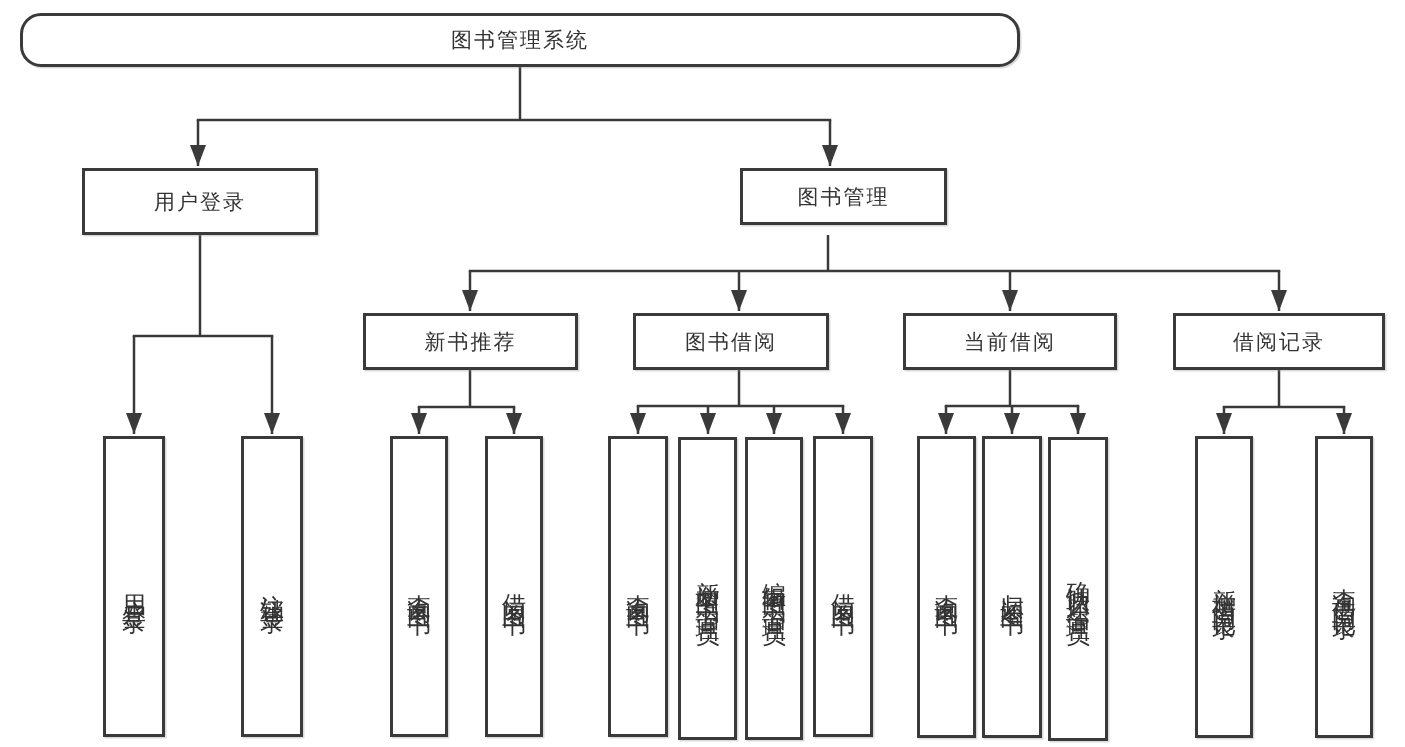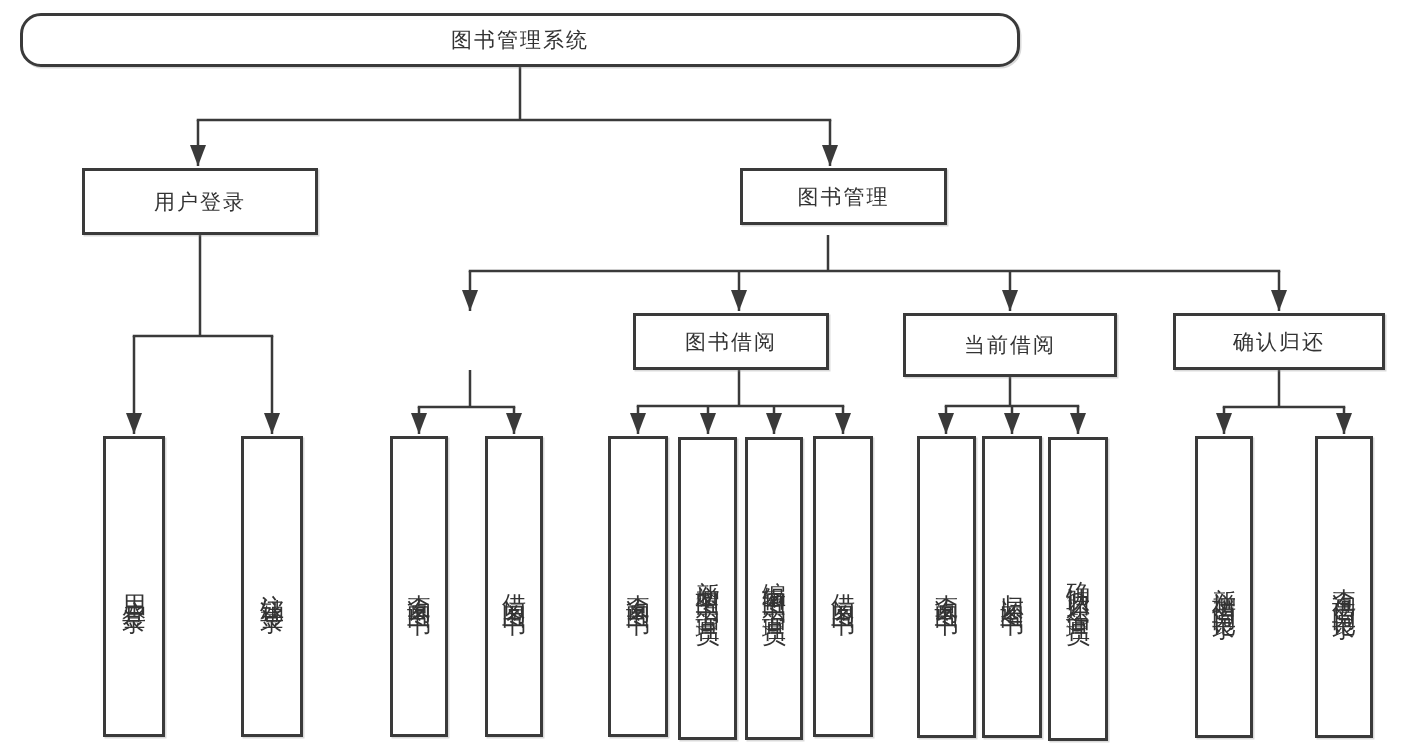--- a/index.html
+++ b/index.html
@@ -110,23 +110,24 @@
       <line x1="1224" y1="407" x2="1224" y2="434" marker-end="url(#arrow)"></line>
       <line x1="1344" y1="407" x2="1344" y2="434" marker-end="url(#arrow)"></line>
     </g>
   </svg>
 
   <div class="node hbox" style="left:20px; top:13px; width:1000px; height:54px;border-radius:21px;">图书管理系统</div>
 
   <div class="node hbox" style="left:82px; top:168px; width:236px; height:67px;">用户登录</div>
   <div class="node hbox" style="left:740px; top:168px; width:207px; height:57px;">图书管理</div>
 
+  <div class="node hbox" style="left:363px; top:313px; width:215px; height:57px;">新书推荐</div>
   <div class="node hbox" style="left:633px; top:313px; width:196px; height:57px;text-align:center;">图书借阅</div>
-  <div class="node hbox" style="left:903px; top:313px; width:214px; height:64px;text-align:right;">当前借阅</div>
-  <div class="node hbox" style="left:1173px; top:313px; width:212px; height:57px;">确认归还</div>
+  <div class="node hbox" style="left:903px; top:313px; width:214px; height:57px;text-align:right;">当前借阅</div>
+  <div class="node hbox" style="left:1173px; top:313px; width:212px; height:57px;">借阅记录</div>
 
   <div class="node vbox" style="left:103px; top:436px; width:62px; height:301px;">用户登录</div>
   <div class="node vbox" style="left:241px; top:436px; width:62px; height:301px;">注销登录</div>
 
   <div class="node vbox" style="left:390px; top:436px; width:58px; height:301px;">查询图书</div>
   <div class="node vbox" style="left:485px; top:436px; width:58px; height:301px;">借阅图书</div>
 
   <div class="node vbox" style="left:608px; top:436px; width:60px; height:301px;">查询图书</div>
   <div class="node vbox" style="left:678px; top:437px; width:59px; height:303px;">新增图书（管理员）</div>
   <div class="node vbox" style="left:745px; top:437px; width:58px; height:303px;">编辑图书（管理员）</div>

